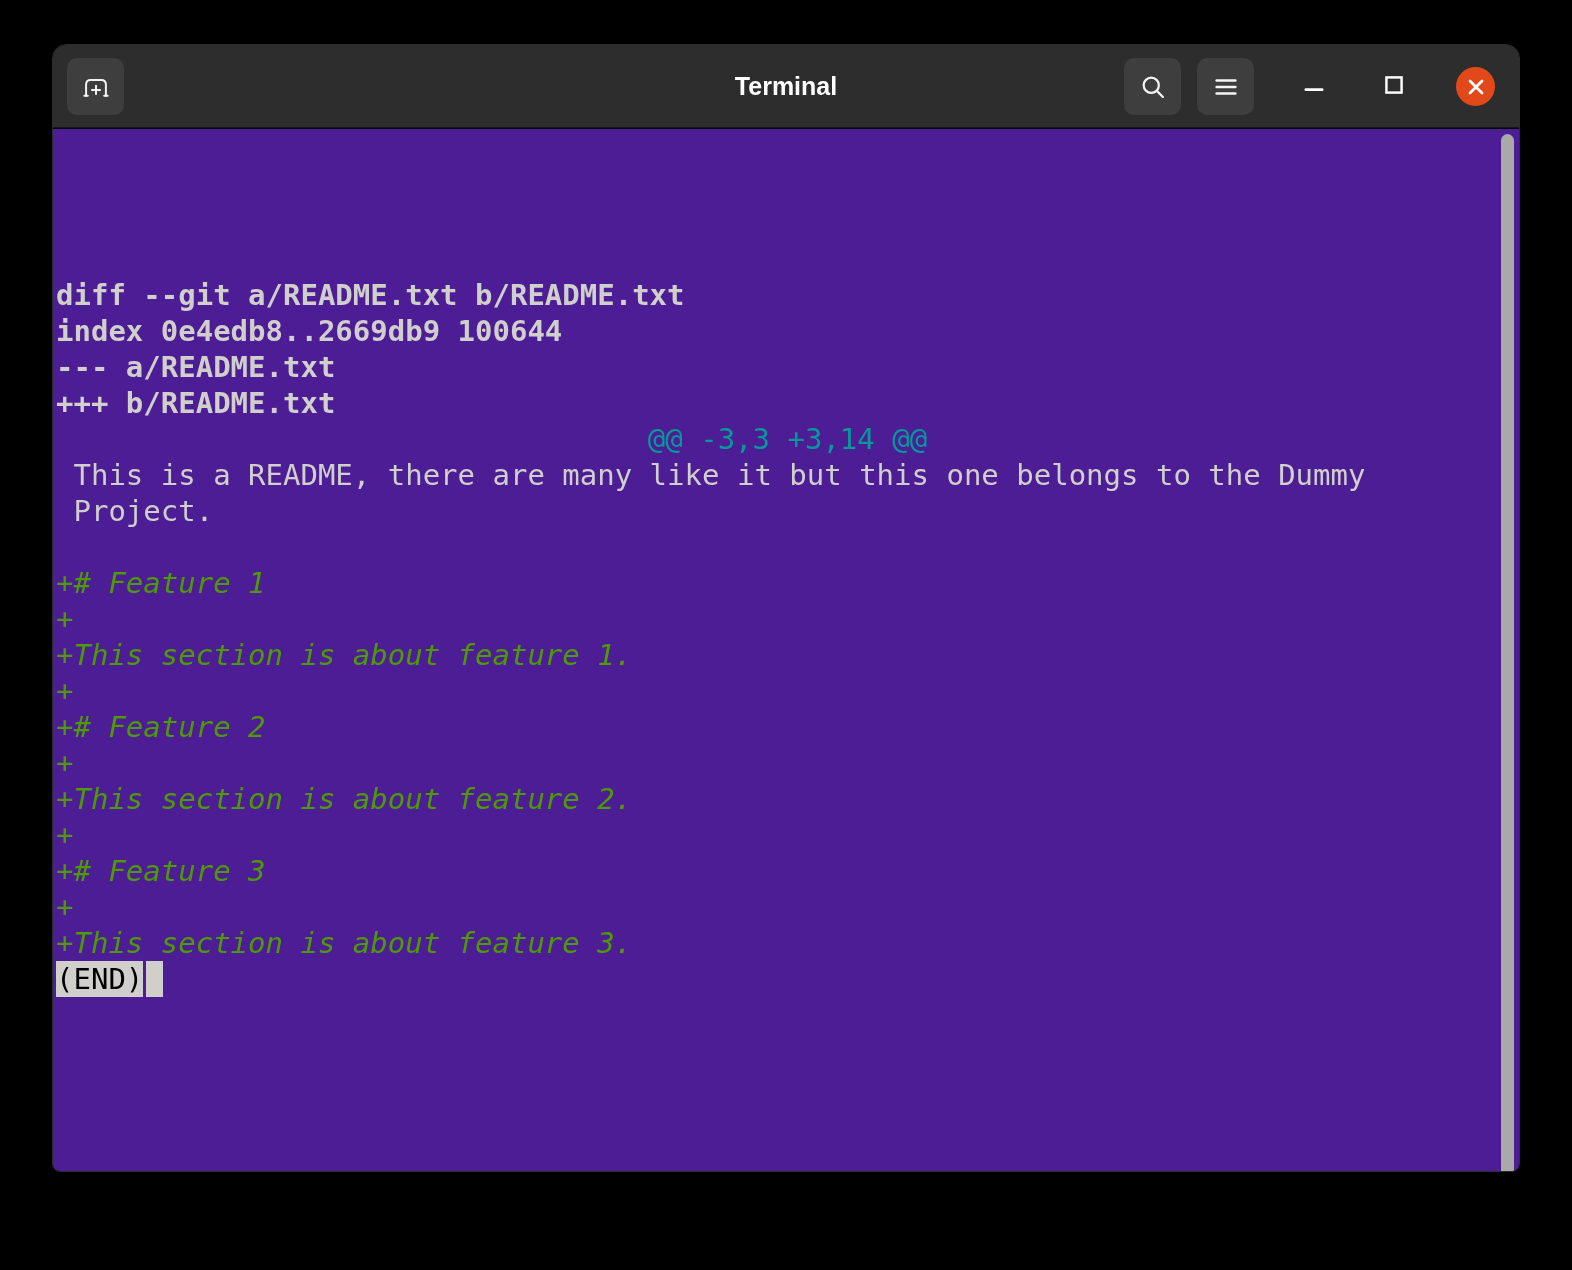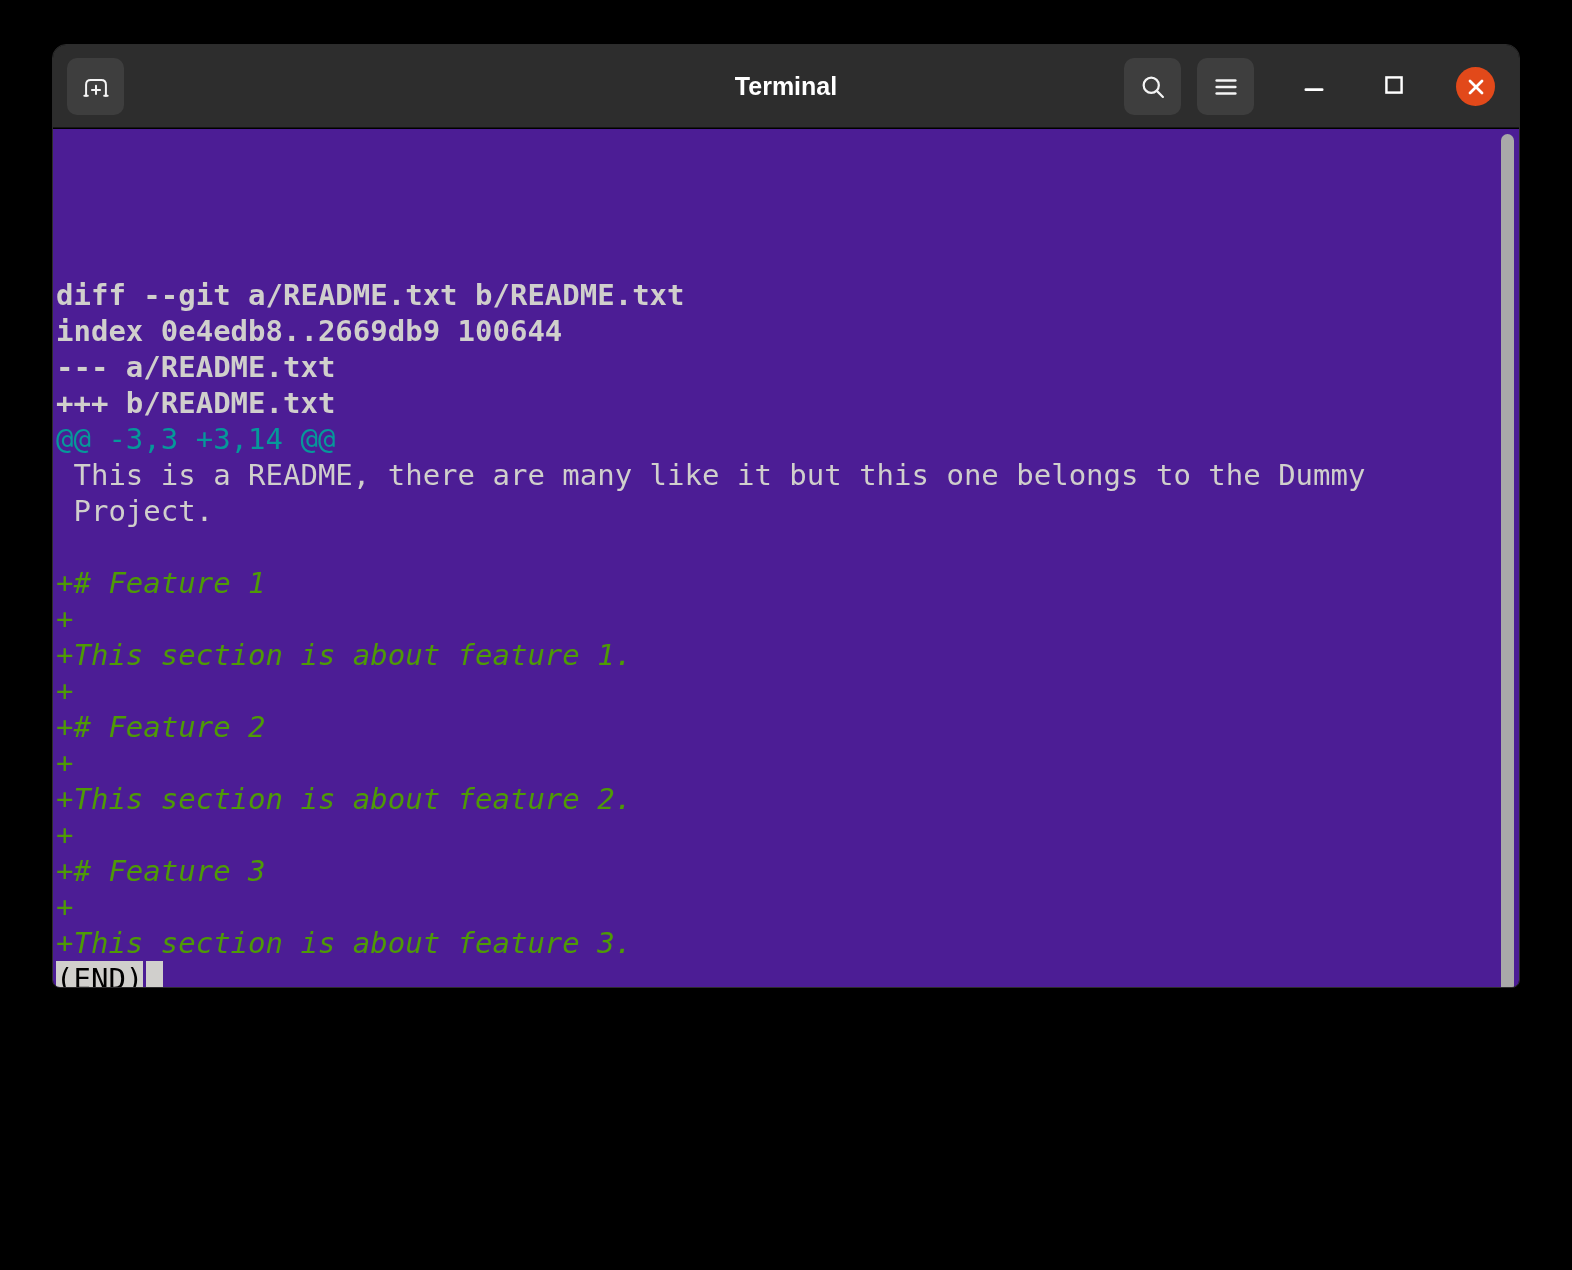--- a/index.html
+++ b/index.html
@@ -1,21 +1,21 @@
 <!DOCTYPE html>
 <html style="--header-bg: #2d2d2d; --btn-bg: #3e3e3e; --close-bg: #e2491a; --fg: #d0cfcc; --green: #4e9a06; --cyan: #06989a; --thumb: #a9a9a9;"><head>
 <meta charset="utf-8">
 <style>
   * { margin: 0; padding: 0; box-sizing: border-box; }
   html, body { width: 1572px; height: 1270px; background: #000; overflow: hidden; }
   body { font-family: "Liberation Sans", sans-serif; position: relative; }
 
   .window {
     position: absolute; left: 52px; top: 44px;
-    width: 1468px; height: 944px;
+    width: 1468px; height: 1128px;
     background: #000;
     border: 1px solid #2c2c2c;
     border-radius: 14px 14px 8px 8px;
     overflow: hidden;
   }
 
   .titlebar {
     position: absolute; left: 0; top: 0; right: 0; height: 83px;
     background: var(--header-bg, #2d2d2d);
     border-bottom: 1px solid #161616;
@@ -54,21 +54,21 @@
     background: #4c1d95;
     padding: 76px 0 0 3px;
     font-family: "DejaVu Sans Mono", monospace;
     font-size: 29px; line-height: 36px;
     white-space: pre;
     color: var(--fg, #d0cfcc);
     overflow: hidden;
   }
   .tline { height: 36px; }
   .tline.header { color: var(--fg, #d0cfcc); font-weight: bold; }
-  .tline.hunk   { color: var(--cyan, #06989a); }
+  .tline.hunk   { color: var(--cyan, #06989a); text-align: center; }
   .tline.ctx    { color: var(--fg, #d0cfcc); }
   .tline.add    { color: var(--green, #4e9a06); font-style: italic; }
   .reverse {
     background: var(--fg, #d0cfcc); color: #000;
     display: inline-block; height: 36px;
   }
   .cursor {
     background: var(--fg, #d0cfcc);
     display: inline-block; width: 17px; height: 36px;
     margin-left: 3px; vertical-align: bottom;

